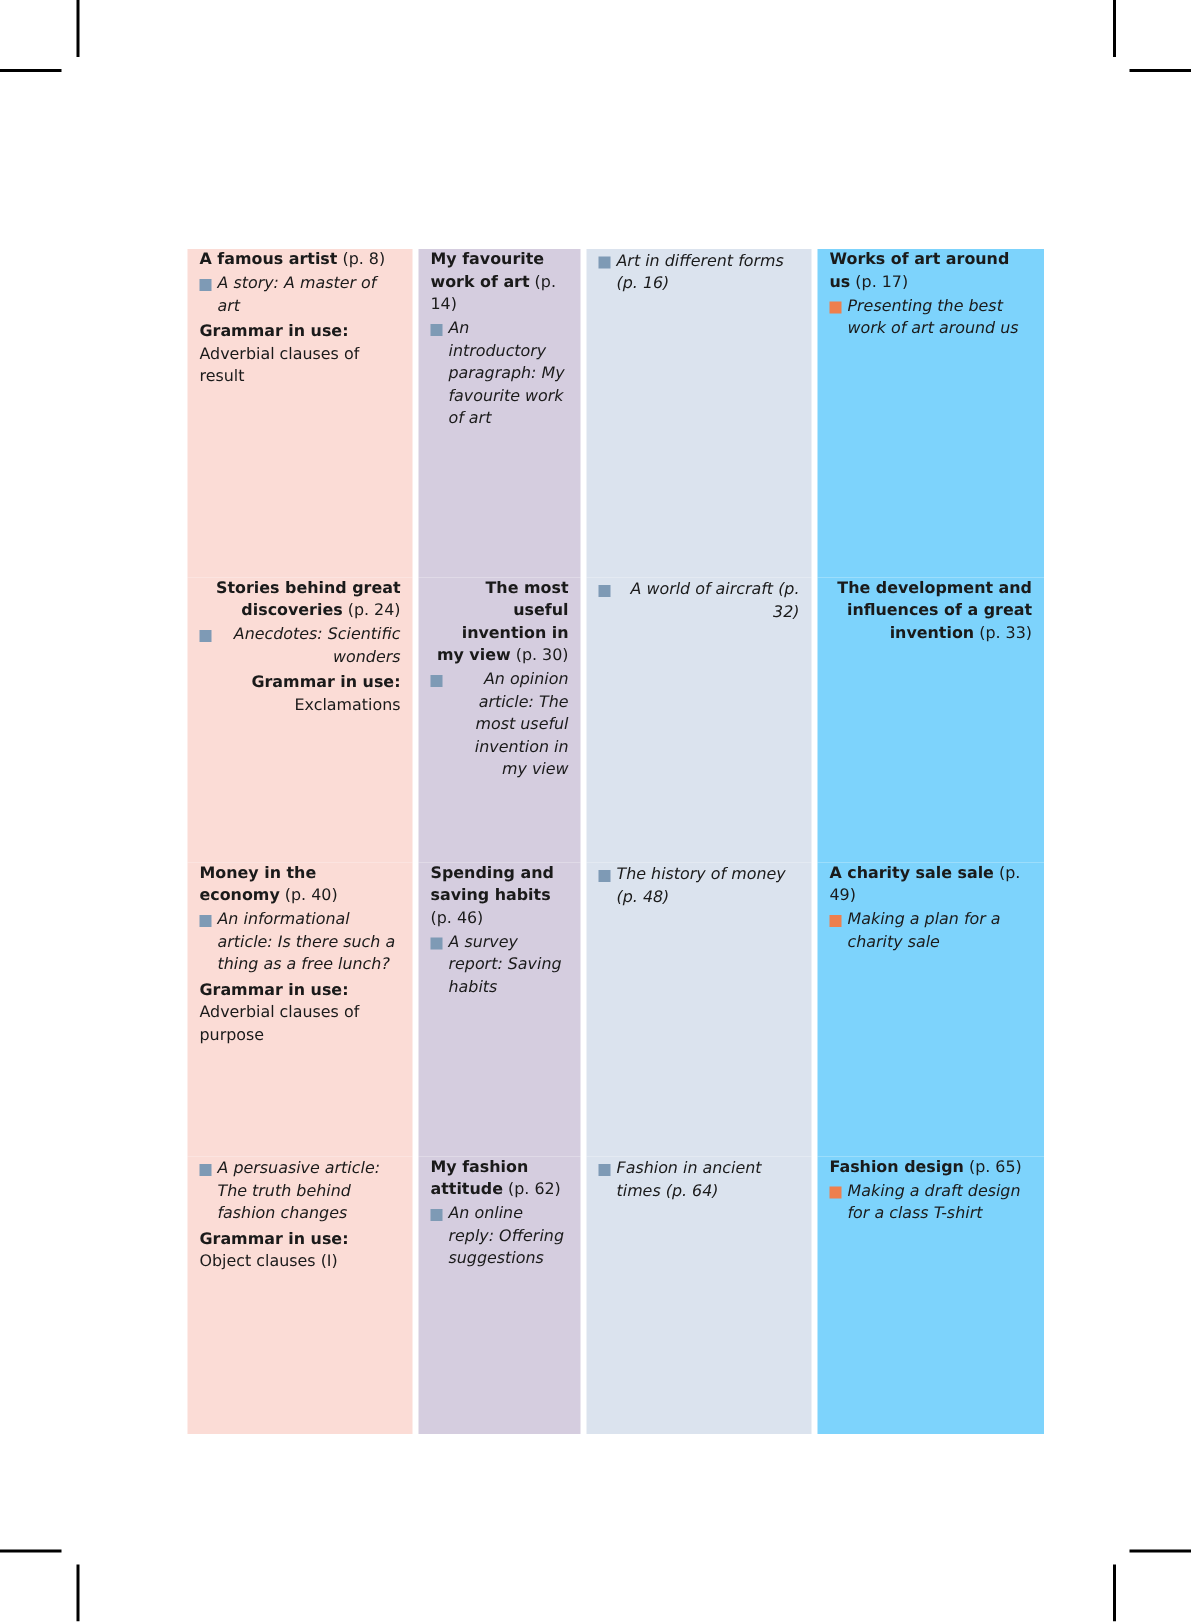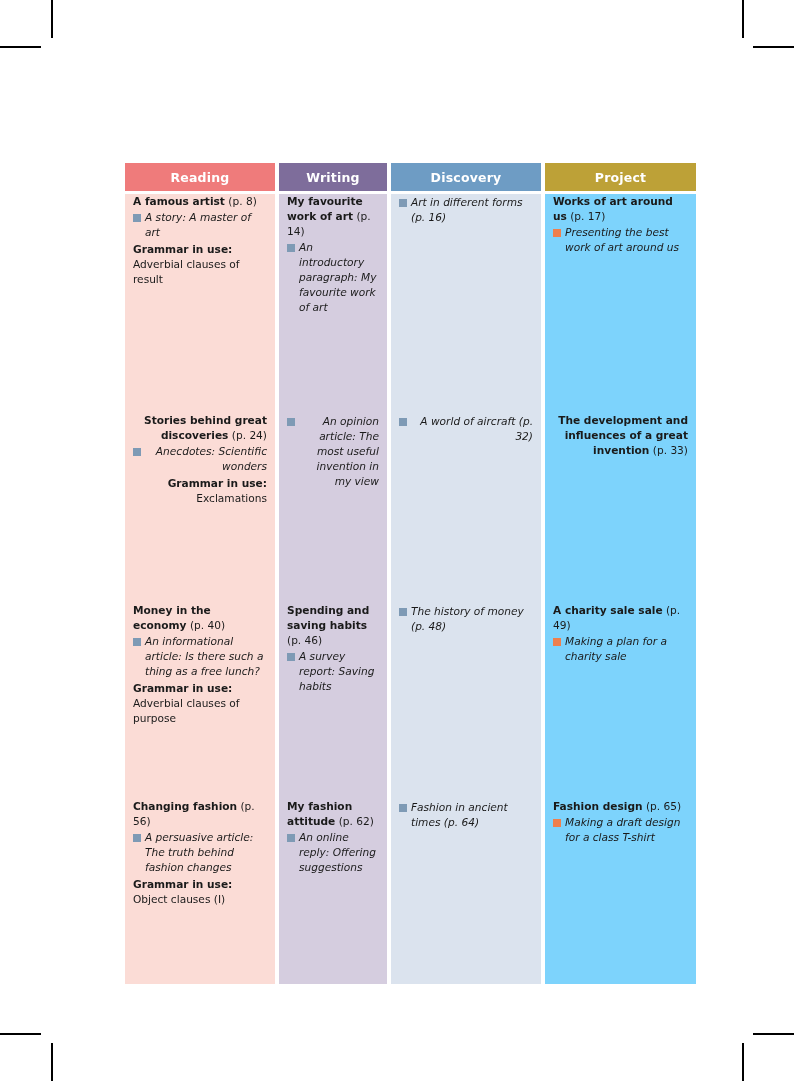--- a/index.html
+++ b/index.html
@@ -114,34 +114,20 @@
 <div class="crop crop-h cm-tl-h"></div>
 <div class="crop crop-v cm-tr-v"></div>
 <div class="crop crop-h cm-tr-h"></div>
 <div class="crop crop-v cm-bl-v"></div>
 <div class="crop crop-h cm-bl-h"></div>
 <div class="crop crop-v cm-br-v"></div>
 <div class="crop crop-h cm-br-h"></div>
 
 <div class="table-wrap">
 
-  <div class="grid">
-    <div class="hcell c-read">
-        <span>Reading</span>
-      </div>
-    <div class="hcell c-write">
-        <span>Writing</span>
-      </div>
-    <div class="hcell c-disc">
-        <span>Discovery</span>
-      </div>
-    <div class="hcell c-proj">
-        <span>Project</span>
-      </div>
-  </div>
 
   <div style="height:3px"></div>
 
   <div class="grid r1">
     <div class="bcell c-read">
       <div class="title"><span>A famous artist</span><span class="pg"> (p. 8)</span></div>
       <div class="bullet-line">
           <span class="sq blue"></span>
           <span class="bullet-txt">A story: A master of art</span>
         </div>
@@ -172,20 +158,21 @@
   <div class="grid r2">
     <div class="bcell c-read">
       <div class="title"><span>Stories behind great discoveries</span><span class="pg"> (p. 24)</span></div>
       <div class="bullet-line">
           <span class="sq blue"></span>
           <span class="bullet-txt">Anecdotes: Scientific wonders</span>
         </div>
       <div class="grammar"><span class="lbl">Grammar in use:</span><span> Exclamations</span></div>
     </div>
     <div class="bcell c-write">
+      <div class="title"><span>The most useful invention in my view</span><span class="pg"> (p. 30)</span></div>
       <div class="bullet-line">
           <span class="sq blue"></span>
           <span class="bullet-txt">An opinion article: The most useful invention in my view</span>
         </div>
     </div>
     <div class="bcell c-disc">
       <div class="bullet-line">
           <span class="sq blue"></span>
           <span class="bullet-txt">A world of aircraft (p. 32)</span>
         </div>
@@ -221,21 +208,20 @@
       <div class="title"><span>A charity sale sale</span><span class="pg"> (p. 49)</span></div>
       <div class="bullet-line">
           <span class="sq orange"></span>
           <span class="bullet-txt">Making a plan for a charity sale</span>
         </div>
     </div>
   </div>
 
   <div class="grid r4">
     <div class="bcell c-read">
-      <div class="title"><span>Changing fashion</span><span class="pg"> (p. 56)</span></div>
       <div class="bullet-line">
           <span class="sq blue"></span>
           <span class="bullet-txt">A persuasive article: The truth behind fashion changes</span>
         </div>
       <div class="grammar"><span class="lbl">Grammar in use:</span><span> Object clauses (I)</span></div>
     </div>
     <div class="bcell c-write">
       <div class="title"><span>My fashion attitude</span><span class="pg"> (p. 62)</span></div>
       <div class="bullet-line">
           <span class="sq blue"></span>

